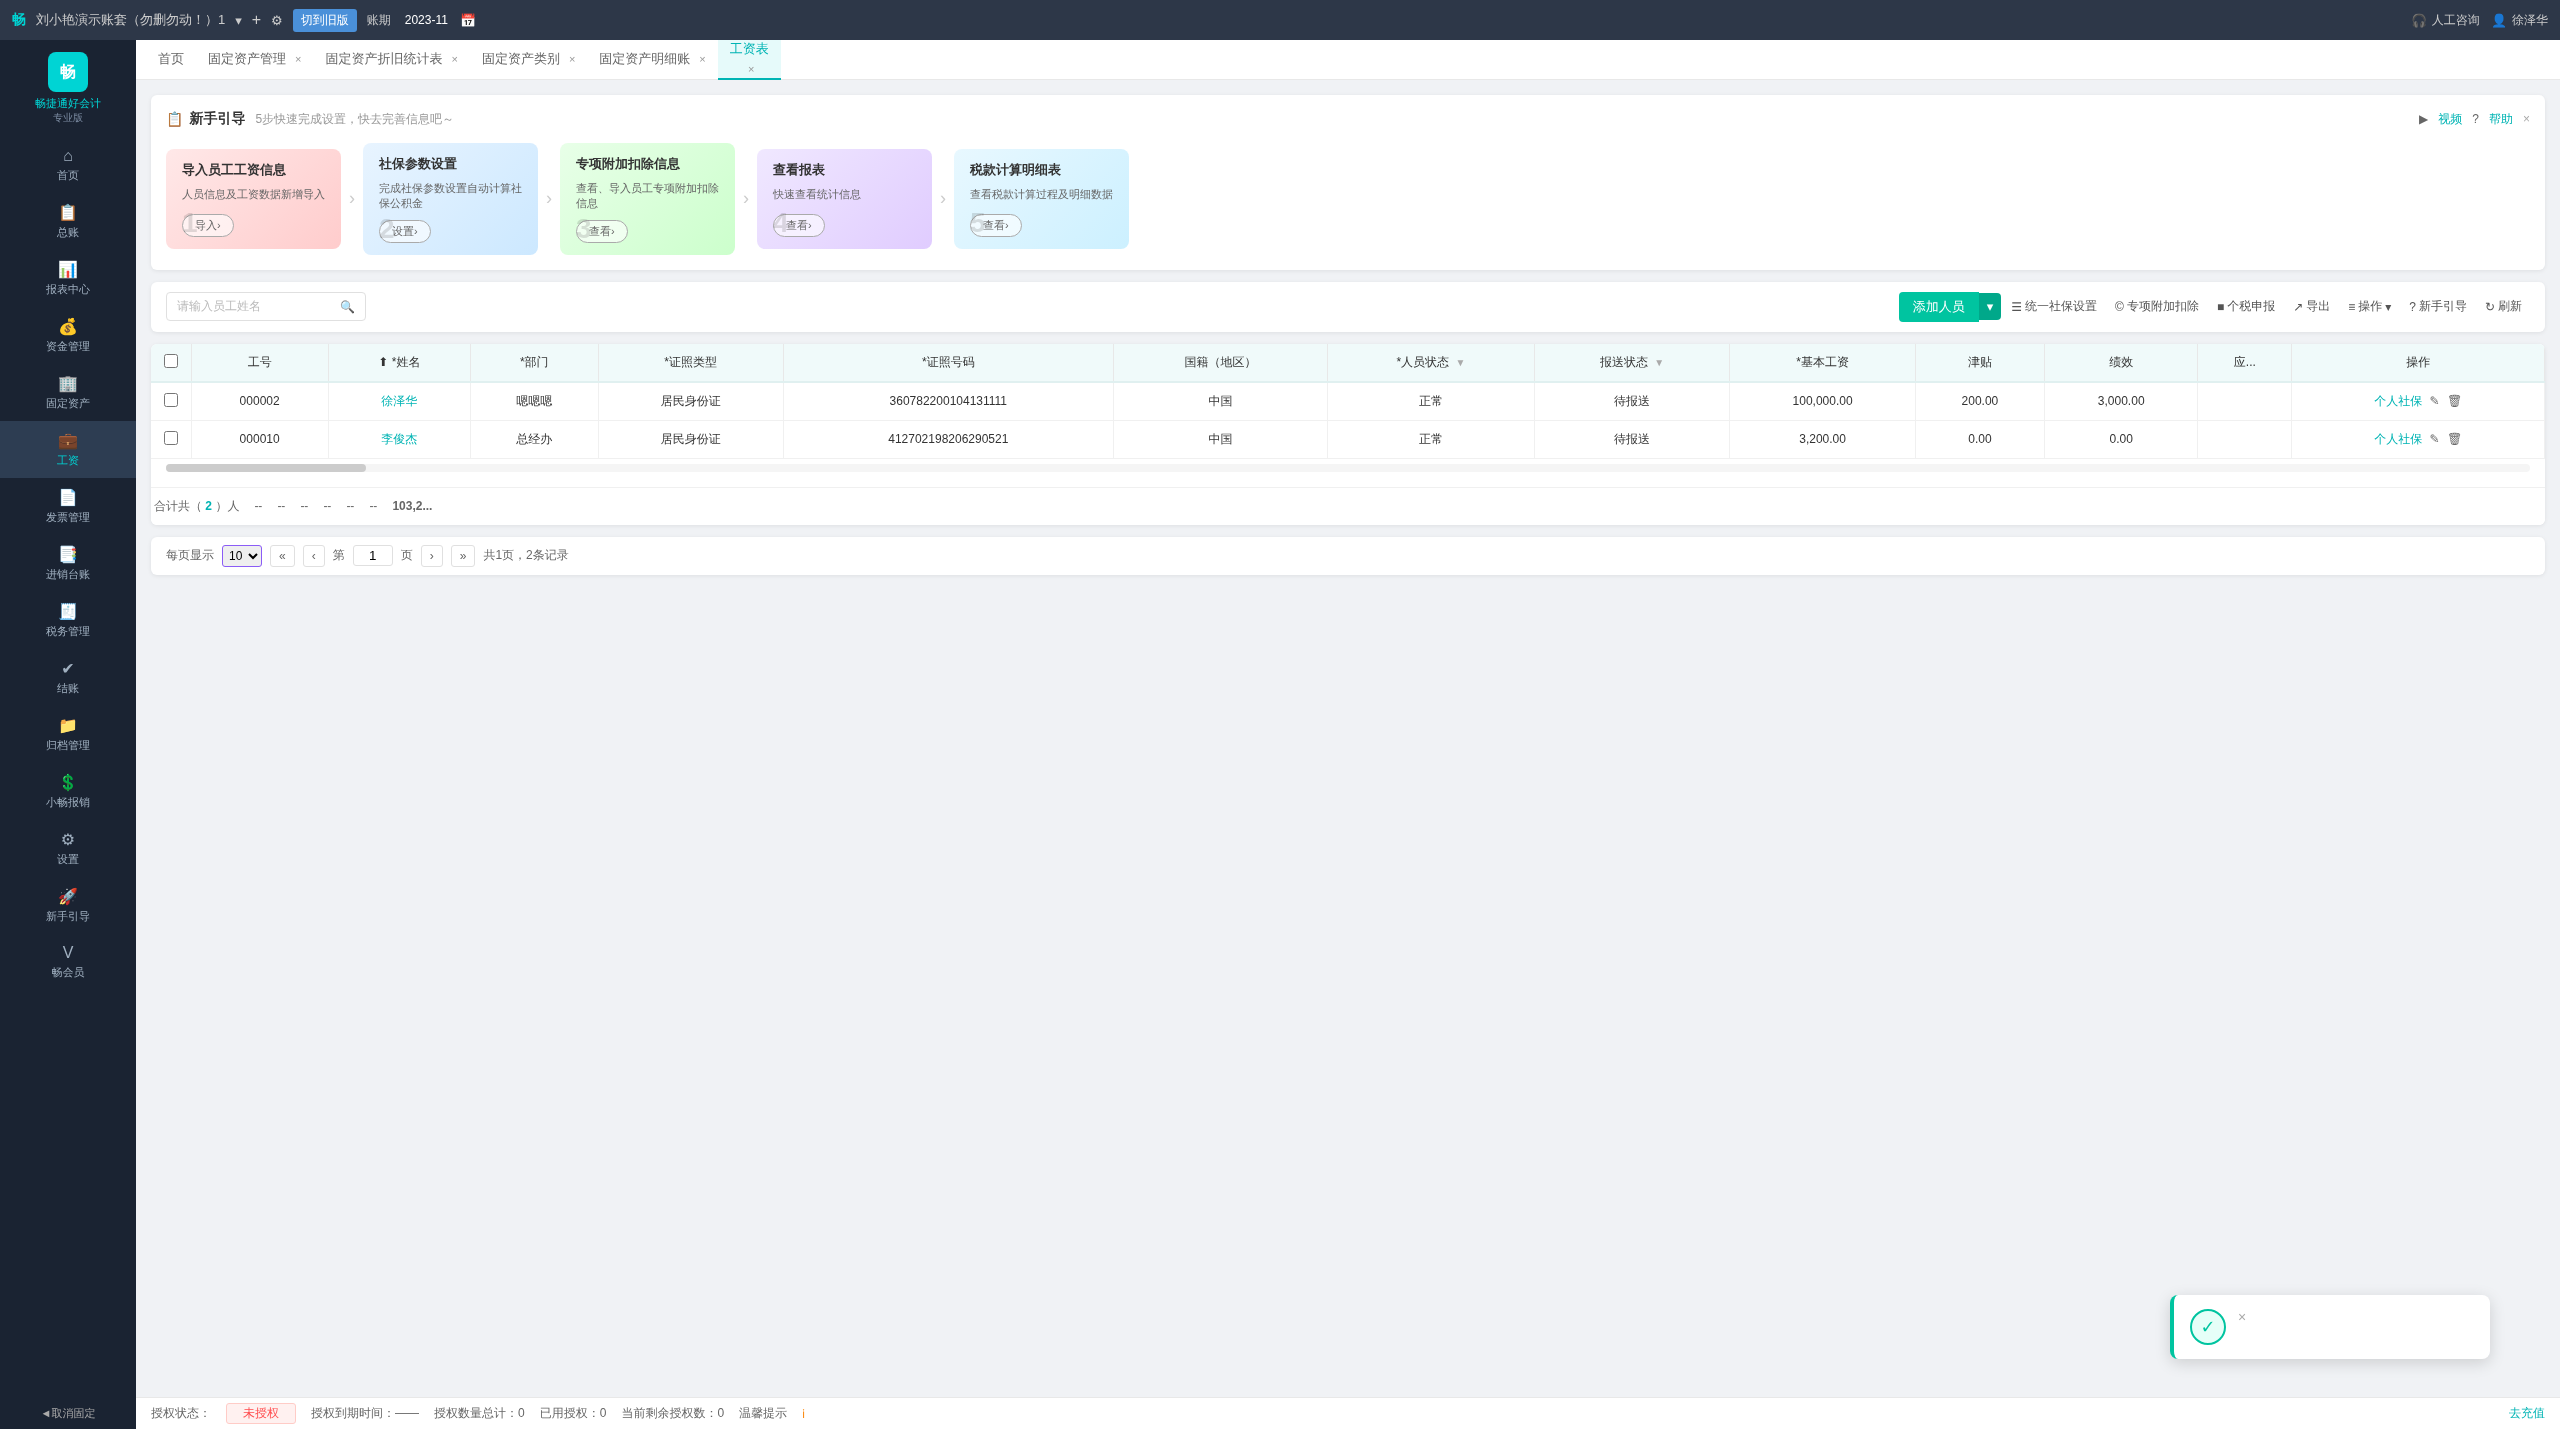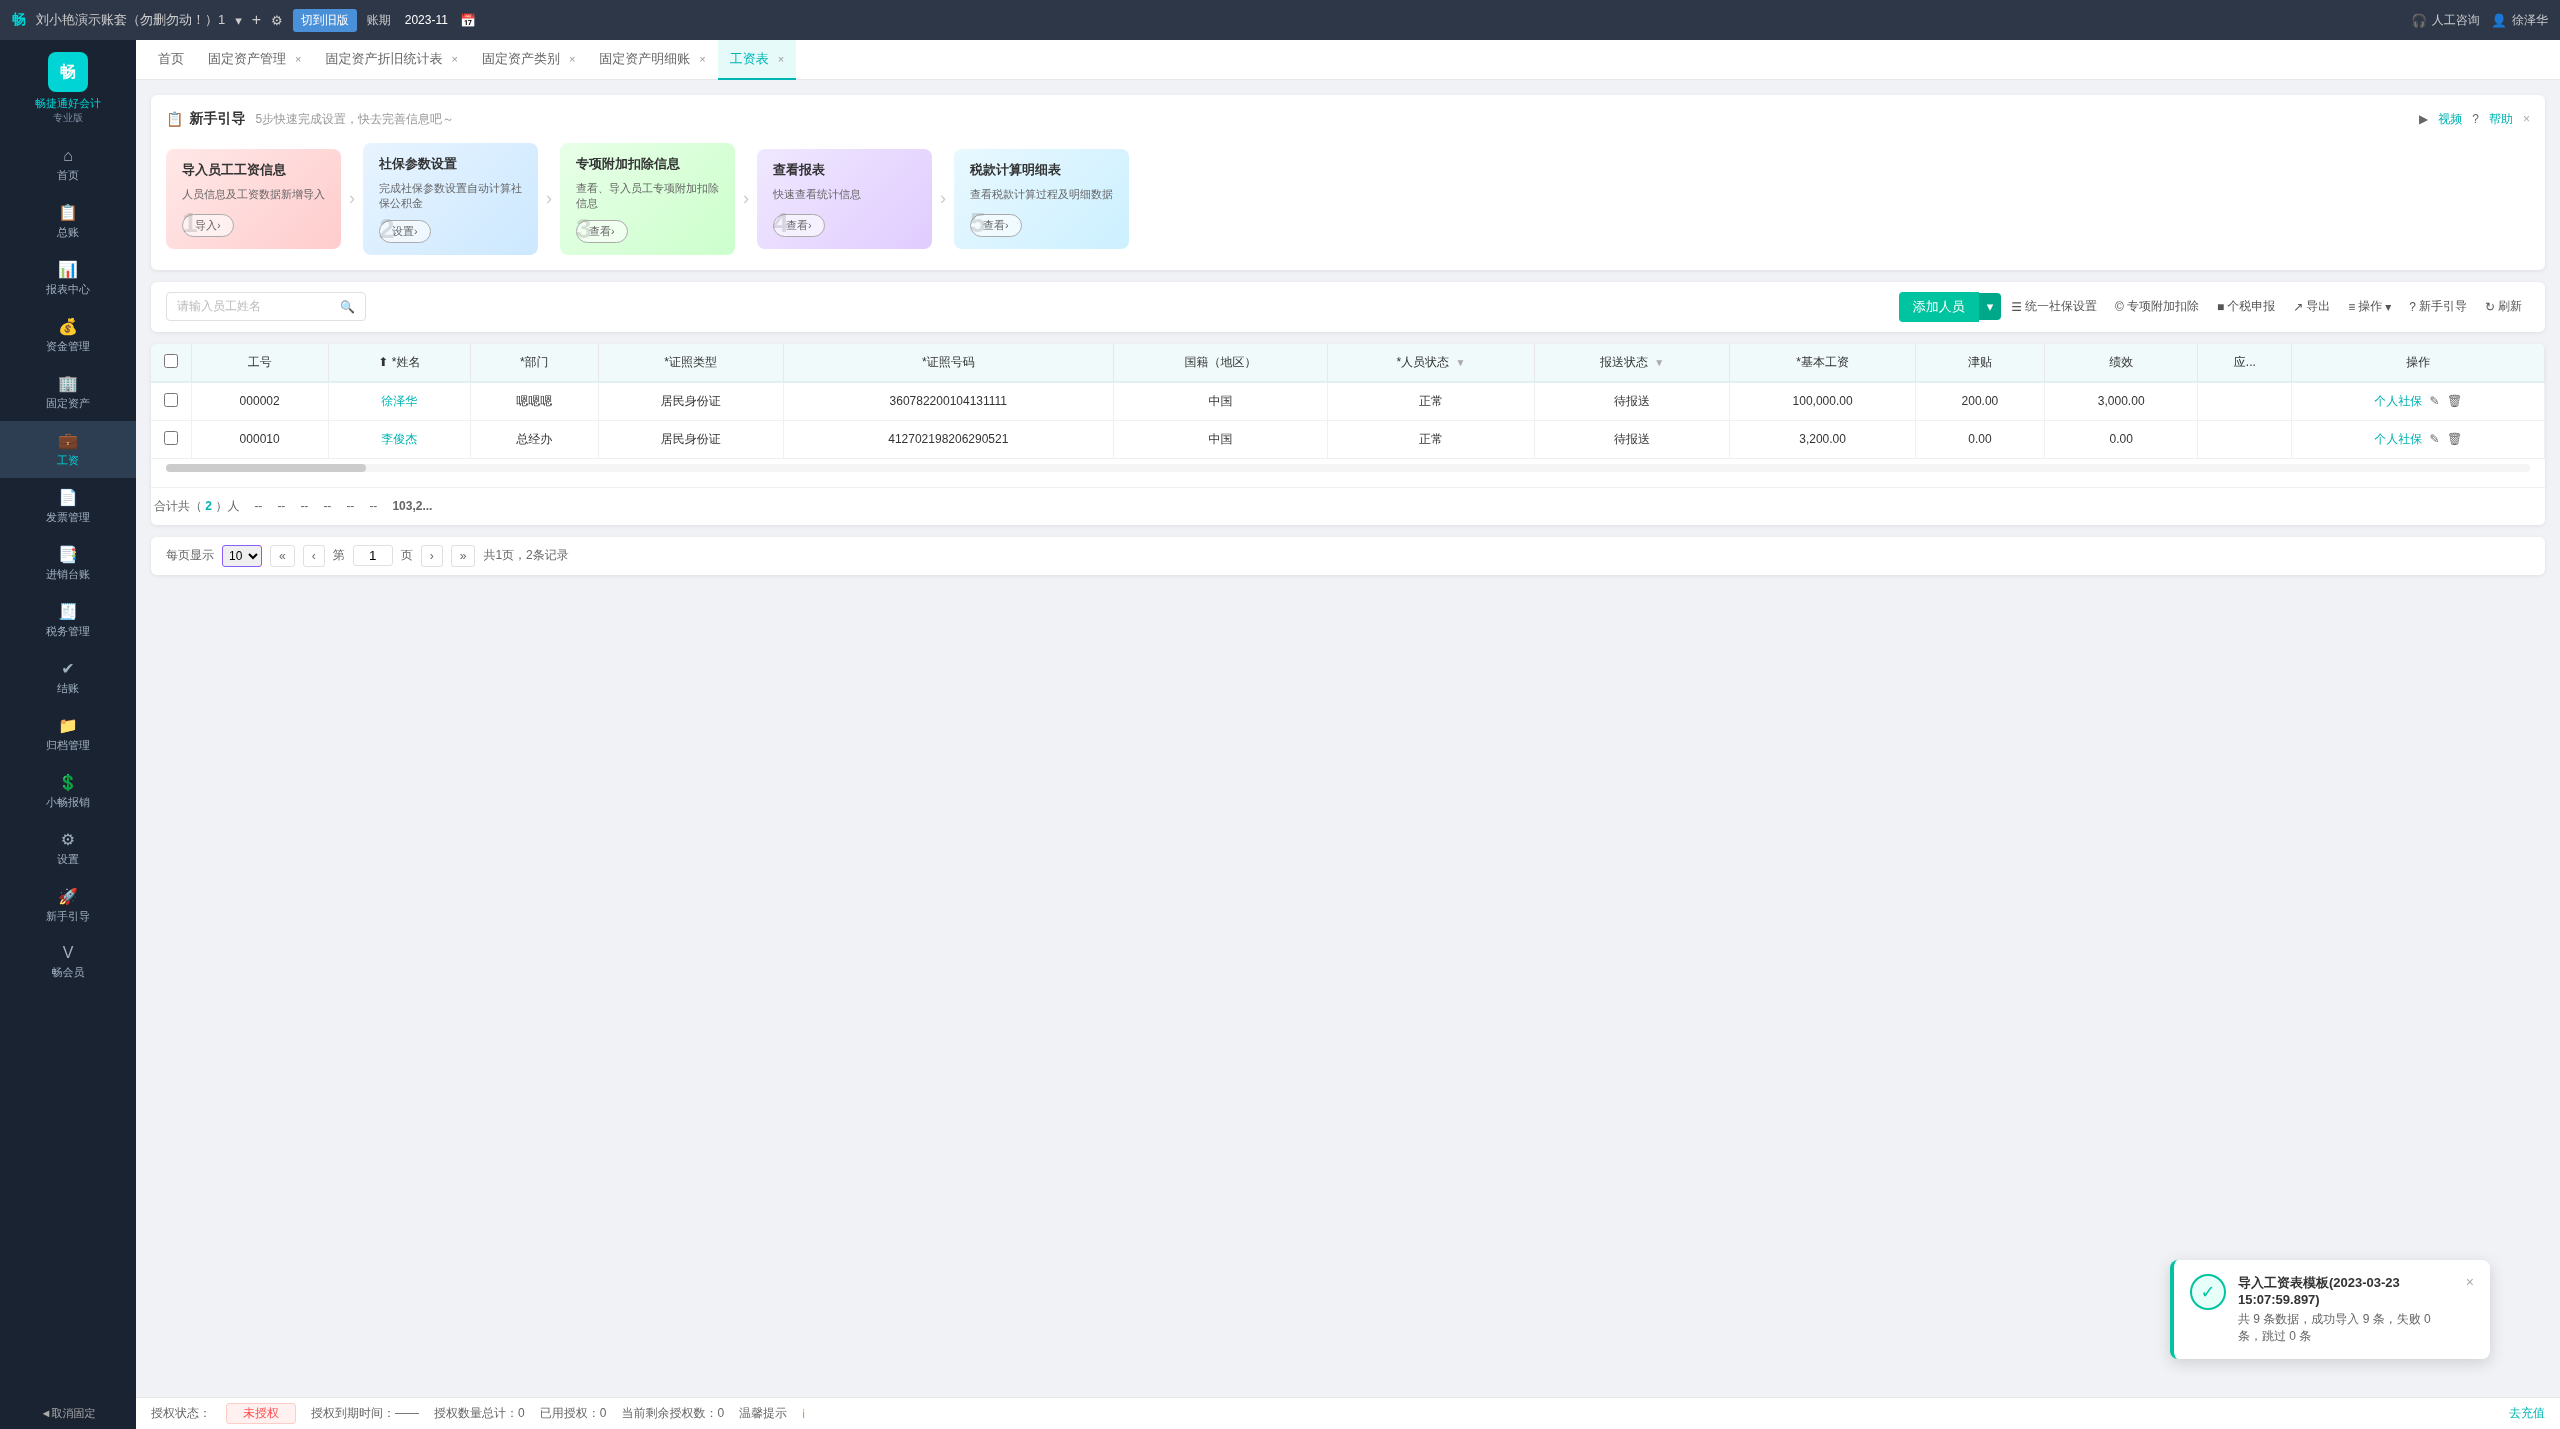--- a/index.html
+++ b/index.html
@@ -15,21 +15,21 @@
     .sidebar-item.active { background: #2d3d52; color: #00d4d4; }
     .sidebar-item .icon { font-size: 16px; }
     .sidebar-item .label { font-size: 11px; }
     
     
     .right-panel { flex: 1; display: flex; flex-direction: column; overflow: hidden; }
     
     
     .tab-bar { background: #fff; border-bottom: 1px solid #e8e8e8; display: flex; align-items: center; padding: 0 10px; height: 40px; flex-shrink: 0; }
     .tab { display: flex; align-items: center; padding: 0 12px; height: 40px; cursor: pointer; color: #666; border-bottom: 2px solid transparent; gap: 5px; font-size: 13px; white-space: nowrap; }
-    .tab.active { color: #00b4b4; border-bottom: 2px solid #00b4b4; background: #e6fafa; }
+    .tab.active { color: #00b4b4; border-bottom: 2px solid #00b4b4; background: #e6fafa; flex-direction: column; }
     .tab .close-btn { color: #999; font-size: 11px; cursor: pointer; margin-left: 4px; }
     
     
     .page-content { flex: 1; overflow: auto; padding: 15px; display: flex; flex-direction: column; gap: 12px; position: relative; }
     
     
     .guide-card { background: #fff; border-radius: 6px; padding: 15px; box-shadow: 0 1px 4px rgba(0,0,0,0.08); }
     .guide-header { display: flex; align-items: center; justify-content: space-between; margin-bottom: 15px; }
     .guide-title { display: flex; align-items: center; gap: 6px; font-size: 14px; font-weight: bold; color: #333; }
     .guide-subtitle { color: #999; font-size: 12px; margin-left: 4px; font-weight: normal; }
@@ -478,18 +478,14 @@
       </div>
     </div>
 
   </div>
 </div>
 
 <div class="notification-popup">
   <div class="notif-icon">
     <span>✓</span>
   </div>
-  <div class="notif-content">
-    <div class="notif-title">导入工资表模板(2023-03-23 15:07:59.897)</div>
-    <div class="notif-desc">共 9 条数据，成功导入 9 条，失败 0 条，跳过 0 条</div>
-  </div>
   <span class="notif-close">×</span>
 </div>
 
 </body></html>

